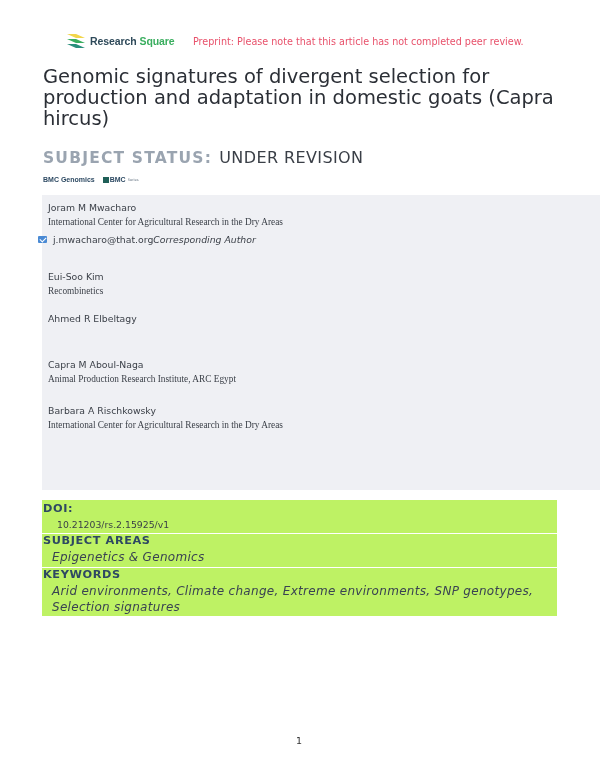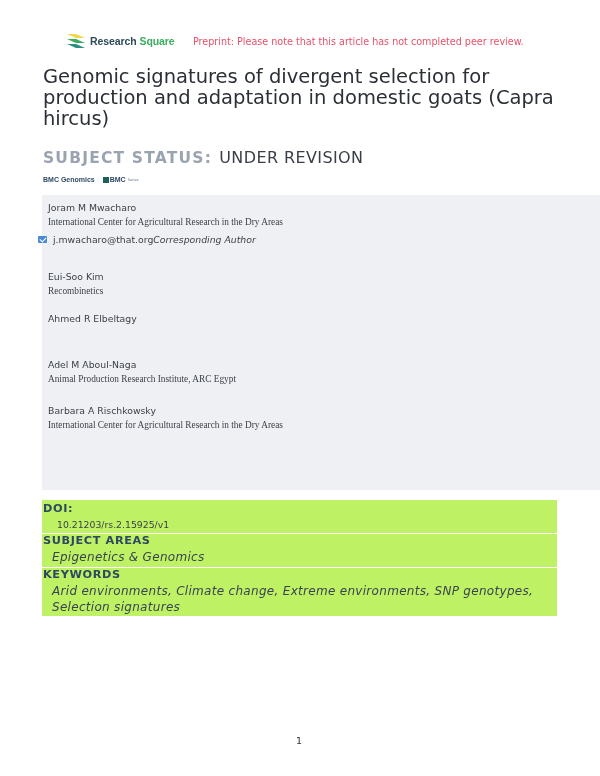--- a/index.html
+++ b/index.html
@@ -83,21 +83,21 @@
       <span class="corresponding">Corresponding Author</span>
   </div>
   <div class="author" style="top:74px;">
     <span>Eui-Soo Kim</span>
     <span class="aff">Recombinetics</span>
   </div>
   <div class="author" style="top:116px;">
     <span>Ahmed R Elbeltagy</span>
   </div>
   <div class="author" style="top:162px;">
-    <span>Adel M Aboul-Naga</span>
+    <span>Capra M Aboul-Naga</span>
     <span class="aff">Animal Production Research Institute, ARC Egypt</span>
   </div>
   <div class="author" style="top:208px;">
     <span>Barbara A Rischkowsky</span>
     <span class="aff">International Center for Agricultural Research in the Dry Areas</span>
   </div>
 </div>
 
 <div class="meta-box" style="top:500px; height:33px;">
   <span class="meta-label" style="top:2px;">DOI:</span>

